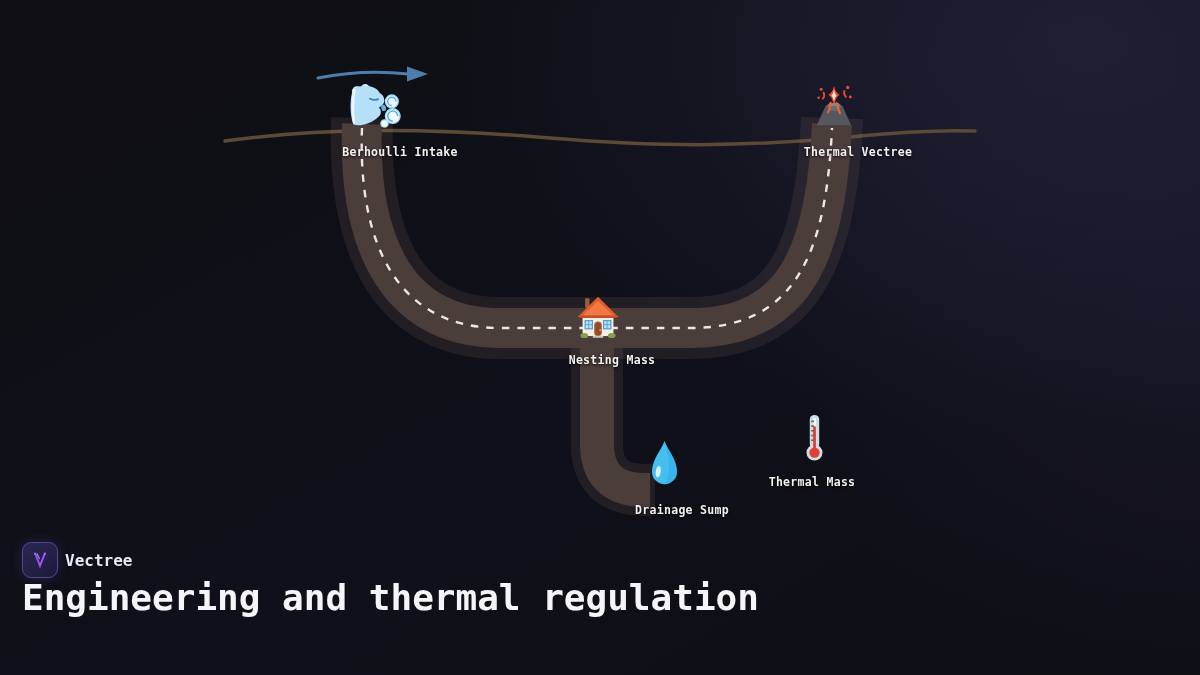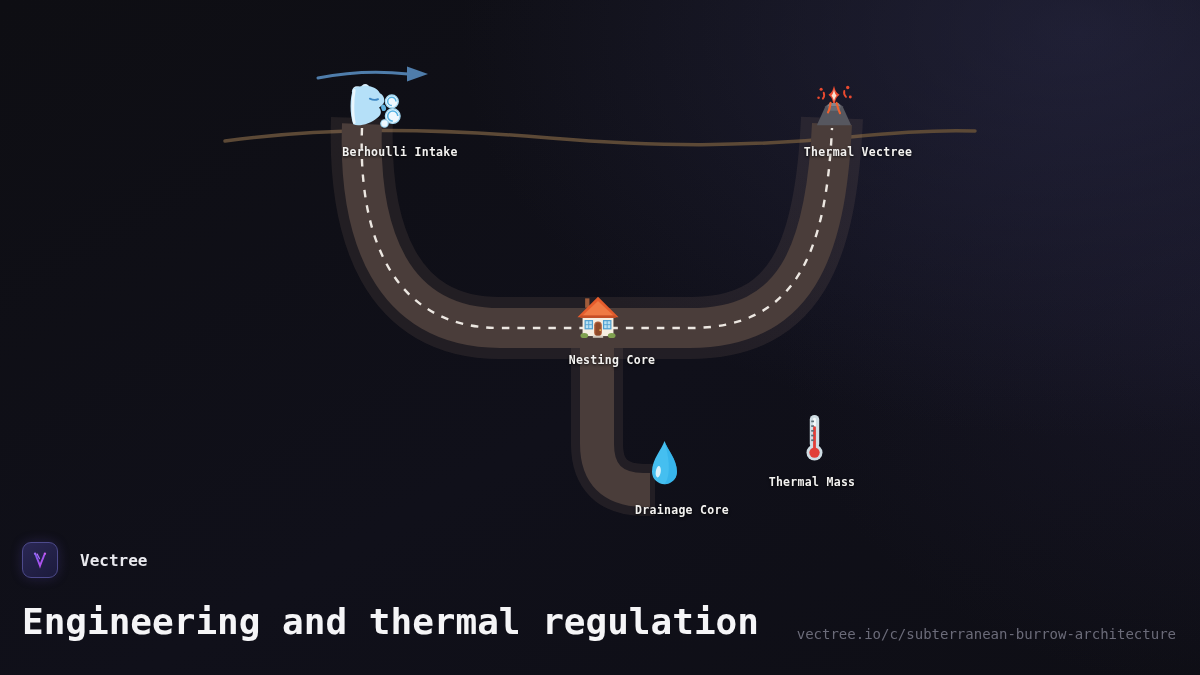--- a/index.html
+++ b/index.html
@@ -12,30 +12,30 @@
       linear-gradient(150deg,#0e0e13 0%,#10101a 55%,#0e0e15 100%);
   }
   .scene{position:absolute;left:0;top:0;width:1200px;height:675px;}
   .icon{position:absolute;}
   .icon svg{width:100%;height:100%;display:block;}
   .node-label{
     position:absolute;transform:translateX(-50%);
     color:#f2f1ef;font-size:11.5px;font-weight:700;letter-spacing:.3px;
     white-space:nowrap;text-shadow:0 1px 3px rgba(0,0,0,.9);
   }
-  .brand-row{position:absolute;left:22px;top:542px;display:flex;align-items:center;gap:22px;}
+  .brand-row{position:absolute;left:22px;top:542px;display:flex;align-items:center;gap:7px;}
   .logo{
     width:34px;height:34px;border-radius:9px;flex:0 0 auto;
     background:linear-gradient(145deg,#2a2754,#1c1b3c);
     border:1px solid #4d4a8c;display:flex;align-items:center;justify-content:center;
     box-shadow:0 0 12px rgba(100,80,200,.25);
   }
   .logo svg{width:26px;height:26px;display:block;}
   .brand-name{color:#e9e9ee;font-size:16px;font-weight:700;}
-  .title{position:absolute;left:22px;top:581px;color:#f5f5f7;font-size:36px;font-weight:700;line-height:33px;white-space:nowrap;margin-top:24px;}
+  .title{position:absolute;left:22px;top:581px;color:#f5f5f7;font-size:36px;font-weight:700;line-height:33px;white-space:nowrap;}
   .url{position:absolute;right:24px;top:626px;color:#6b6b79;font-size:14px;white-space:nowrap;}
 </style>
 </head>
 <body>
 
 <div class="canvas">
 
   <svg class="scene" viewBox="0 0 1200 675">
 
     <path d="M 225 141 C 320 128 420 127 550 138 C 660 147 745 147 850 137 C 910 131 950 130 975 131" fill="none" stroke="#5c4936" stroke-width="3.5" stroke-linecap="round"></path>
@@ -127,22 +127,22 @@
       <rect x="9.5" y="8" width="3" height="1.8" fill="#5d6e77"></rect>
       <rect x="9.5" y="13" width="3" height="1.8" fill="#5d6e77"></rect>
       <rect x="9.5" y="18" width="3" height="1.8" fill="#5d6e77"></rect>
       <rect x="9.5" y="23" width="3" height="1.8" fill="#5d6e77"></rect>
       <rect x="9.5" y="28" width="3" height="1.8" fill="#5d6e77"></rect>
     </svg>
   </div>
 
   <div class="node-label" style="left:400px;top:145px">Berhoulli Intake</div>
   <div class="node-label" style="left:858px;top:145px">Thermal Vectree</div>
-  <div class="node-label" style="left:612px;top:353px">Nesting Core</div>
-  <div class="node-label" style="left:682px;top:503px">Drainage Core</div>
+  <div class="node-label" style="left:612px;top:353px">Nesting Mass</div>
+  <div class="node-label" style="left:682px;top:503px">Drainage Sump</div>
   <div class="node-label" style="left:812px;top:475px">Thermal Mass</div>
 
   <div class="brand-row">
     <div class="logo">
       <svg viewBox="0 0 36 36">
         <defs>
           <linearGradient id="vg" x1="0" y1="0" x2="1" y2="1">
             <stop offset="0" stop-color="#7c5cf0"></stop>
             <stop offset="1" stop-color="#c44df0"></stop>
           </linearGradient>
@@ -154,15 +154,14 @@
         <circle cx="14.3" cy="10.3" r="1.2" fill="#b76af4"></circle>
       </svg>
     </div>
     <div class="brand-name">Vectree</div>
   </div>
 
   <div class="title">
     <div>Engineering and thermal regulation</div>
   </div>
 
-  <div class="url">vectree.io/c/subterranean-burrow-architecture</div>
 
 </div>
 
 </body></html>

